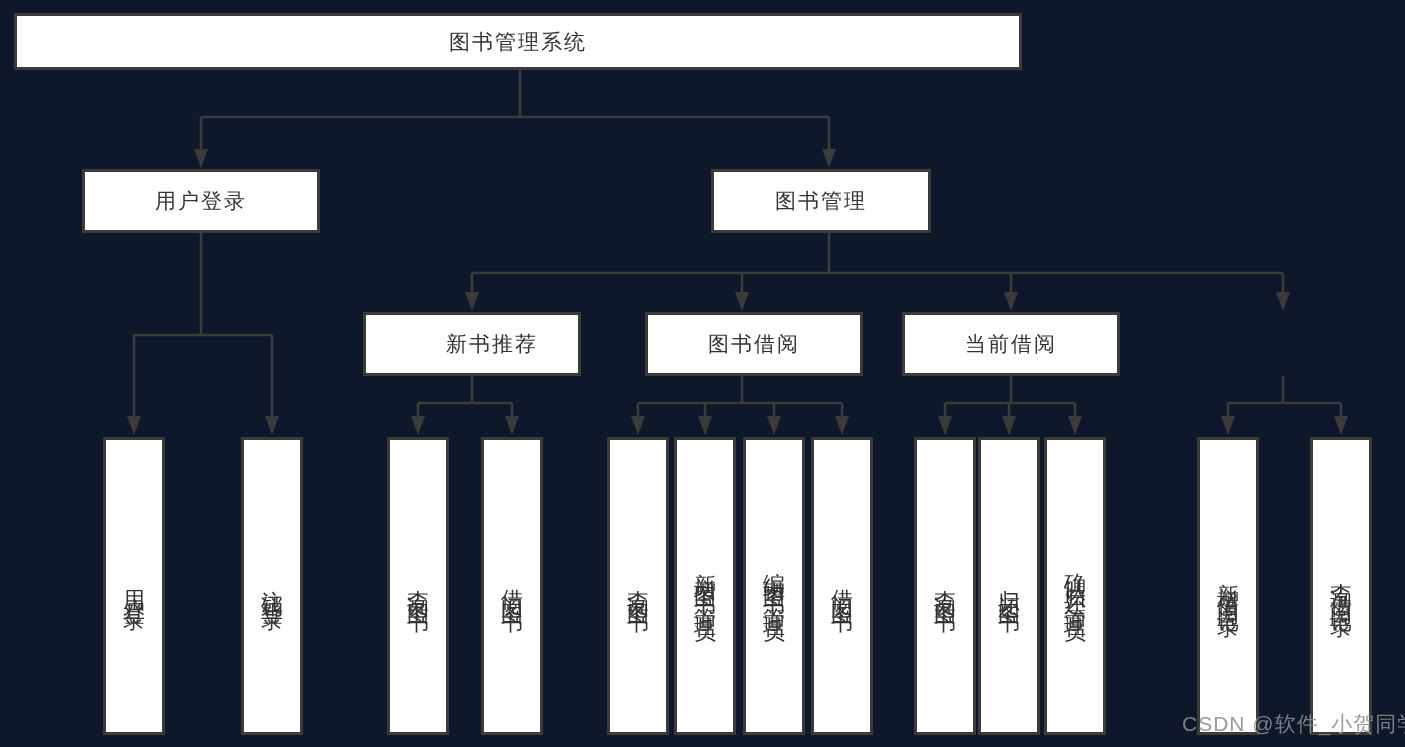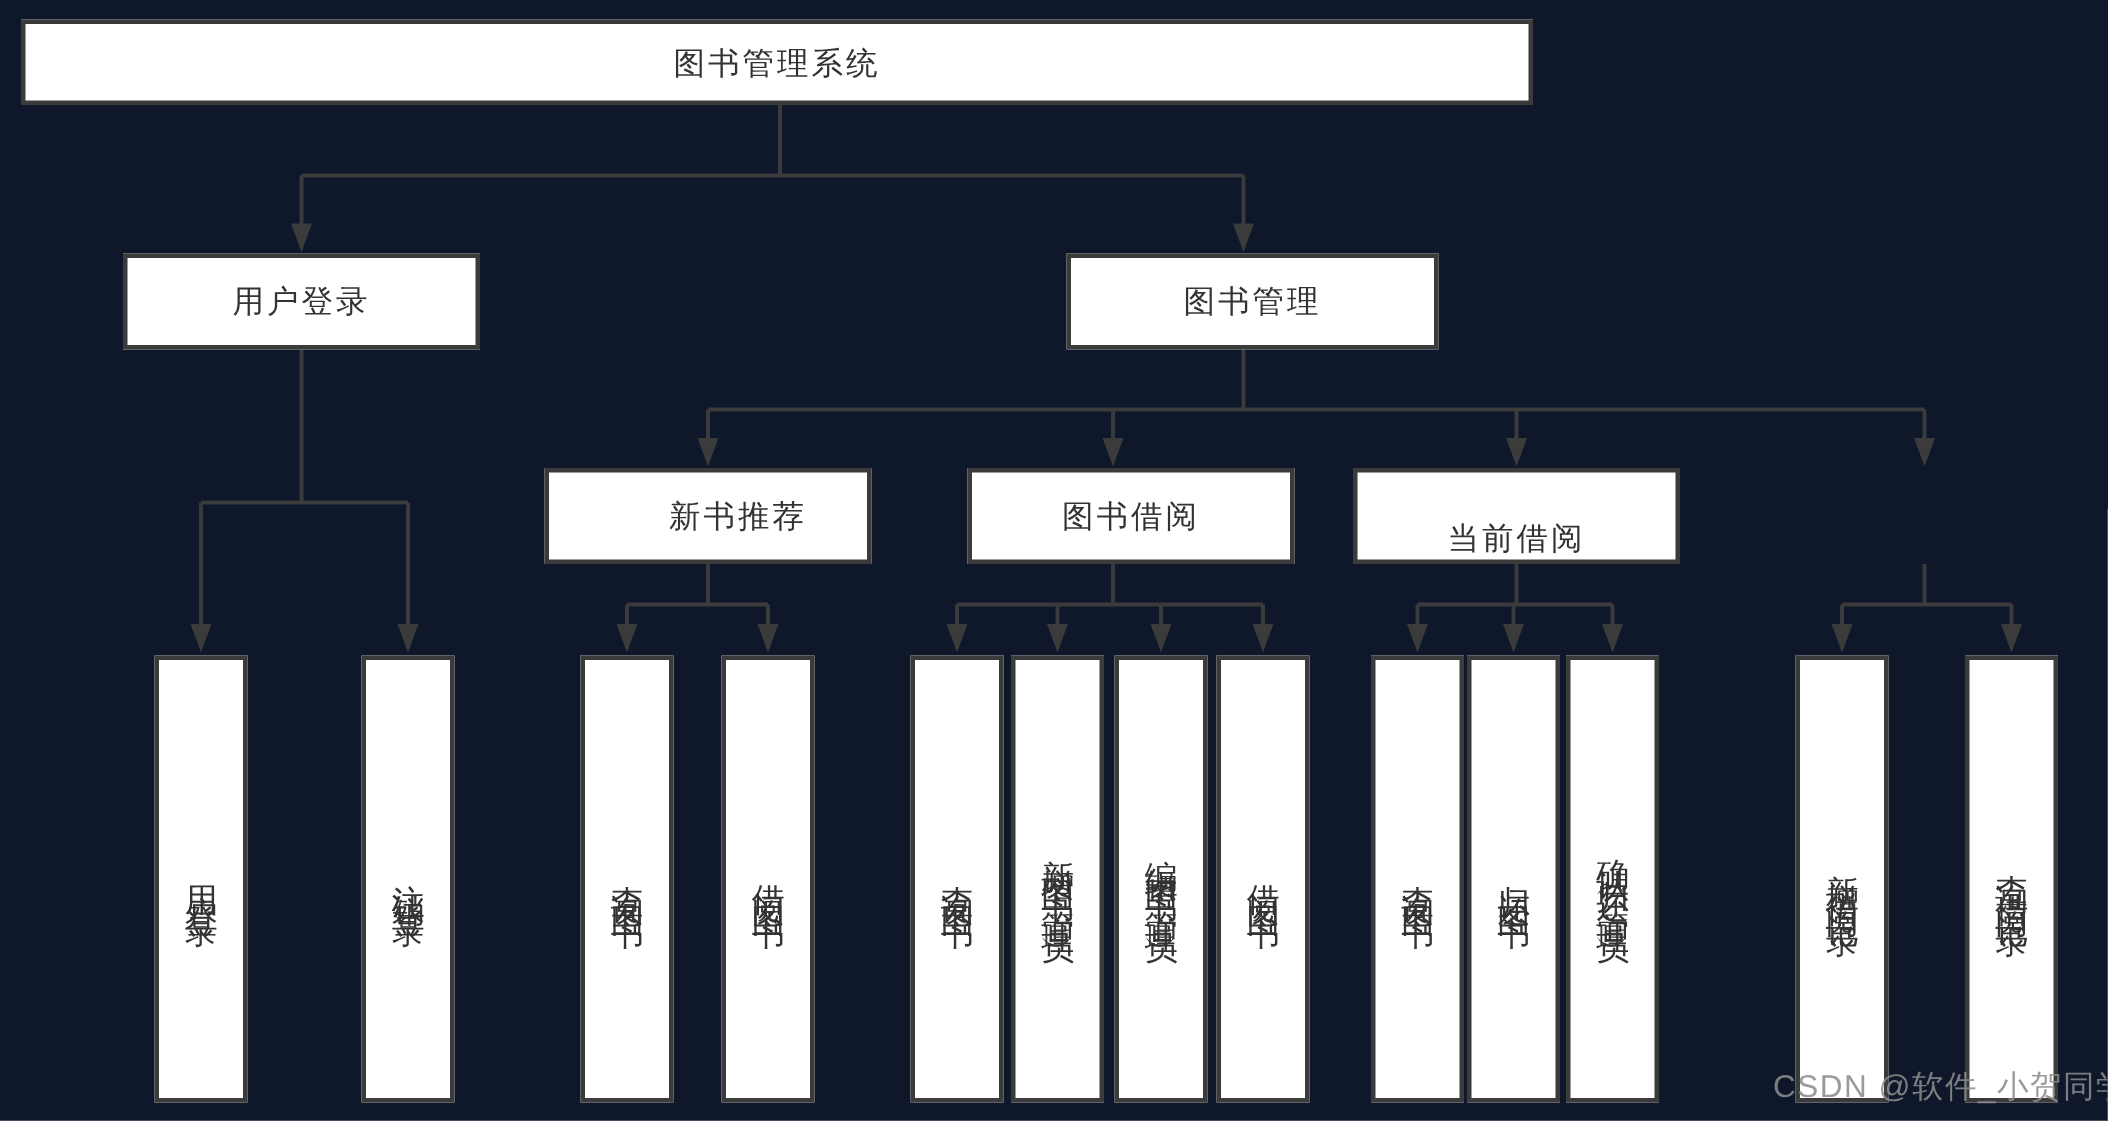--- a/index.html
+++ b/index.html
@@ -30,25 +30,25 @@
     justify-content: center;
     color: #333333;
   }
   .h-label {
     font-size: 21px;
     letter-spacing: 2px;
     white-space: nowrap;
   }
   .root-box   { left: 14px;  top: 13px;  width: 1008px; height: 57px; }
   .l2-a { left: 82px;  top: 169px; width: 238px; height: 64px; }
-  .l2-b { left: 711px; top: 169px; width: 248px; height: 64px; }
+  .l2-b { left: 711px; top: 169px; width: 220px; height: 64px; }
   .l3   { top: 312px; width: 218px; height: 64px; }
   .l3-a { left: 363px; padding-left: 40px; }
   .l3-b { left: 633px; margin-left: 12px; }
-  .l3-c { left: 902px; align-items: flex-end; }
+  .l3-c { left: 902px; }
   .l3-d { left: 1174px; }
   .leaf { top: 437px; width: 62px; height: 298px; }
   .leaf-1  { left: 103px; }
   .leaf-2  { left: 241px; }
   .leaf-3  { left: 387px; }
   .leaf-4  { left: 481px; }
   .leaf-5  { left: 607px; }
   .leaf-6  { left: 674px; }
   .leaf-7  { left: 743px; }
   .leaf-8  { left: 811px; }

